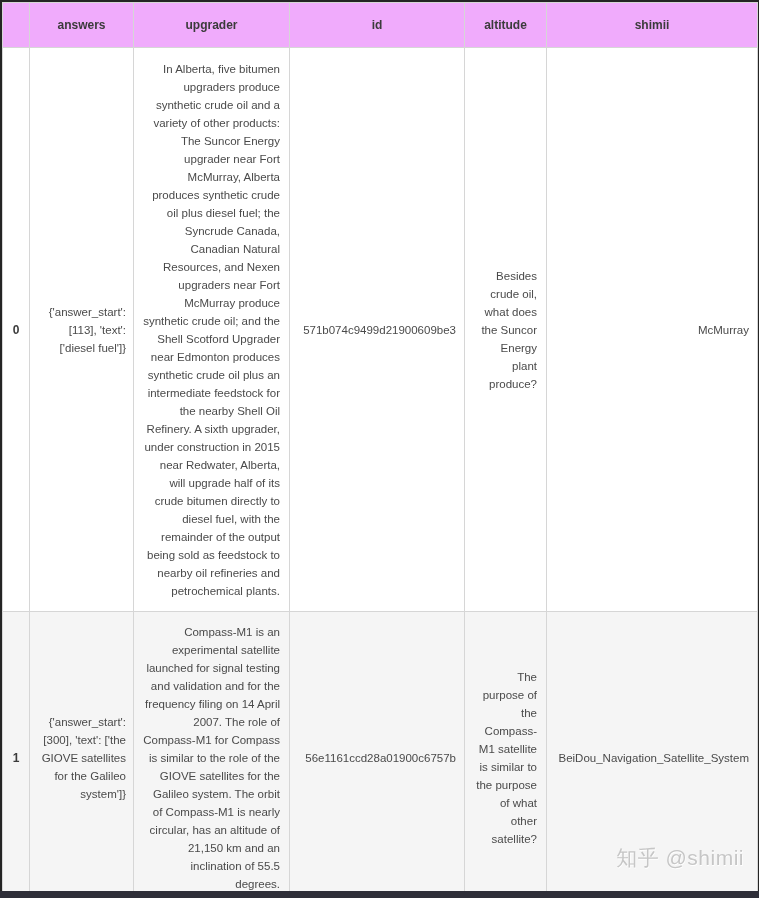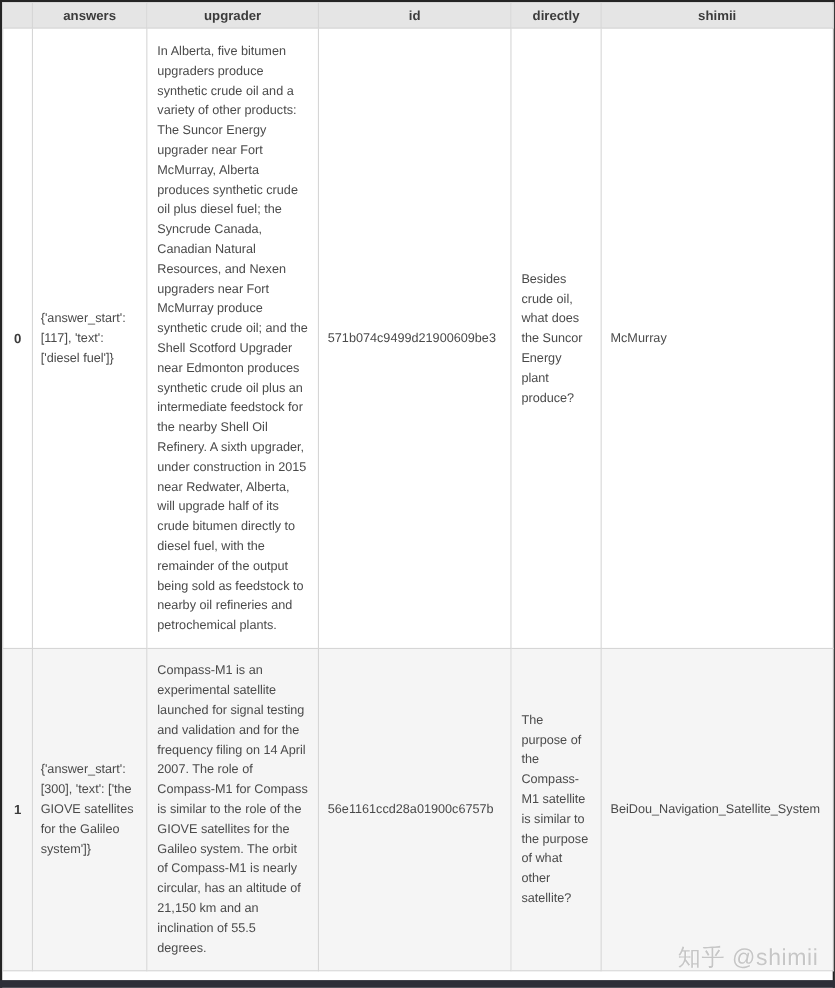--- a/index.html
+++ b/index.html
@@ -37,56 +37,56 @@
   col.c-id       { width: 175px; }
   col.c-question { width: 82px;  }
   col.c-title    { width: 211px; }
   th, td {
     border: 1px solid #d6d6d6;
     vertical-align: middle;
     box-sizing: border-box;
   }
   thead th {
     height: 17px;
-    padding: 2px 6px;
+    padding: 13px 6px;
     text-align: center;
     font-weight: 600;
     font-size: 12px;
     color: #3b3b3b;
-    background: #e5e5e5;
+    background: #f0abfc;
   }
   tbody th.idx {
     text-align: center;
     font-weight: 600;
     font-size: 12px;
     color: #3b3b3b;
   }
   td {
     padding: 6px 9px;
-    text-align: left;
+    text-align: right;
     overflow-wrap: break-word;
   }
   td.cell-answers { padding: 6px 7px; }
   td.cell-id, td.cell-title {
     white-space: nowrap;
     overflow: hidden;
     padding: 6px 8px;
   }
   tr.row-0 { height: 564px; background: #ffffff; }
   tr.row-1 { height: 293px; background: #f5f5f5; }
   .bottom-bar {
     position: absolute;
     left: 0; right: 0; bottom: 0;
     height: 7px;
     background: #2e2e38;
   }
   .watermark {
     position: absolute;
     right: 15px;
-    bottom: 14px;
+    bottom: 26px;
     font-size: 21px;
     color: #c6c6c6;
     font-weight: 400;
     letter-spacing: 0.5px;
     text-shadow: 0.5px 0.5px 0 #ffffff;
     user-select: none;
   }
 </style>
 </head>
 <body>
@@ -100,28 +100,28 @@
       <col class="c-id">
       <col class="c-question">
       <col class="c-title">
     </colgroup>
     <thead>
       <tr>
         <th></th>
         <th>answers</th>
         <th>upgrader</th>
         <th>id</th>
-        <th>directly</th>
+        <th>altitude</th>
         <th>shimii</th>
       </tr>
     </thead>
     <tbody>
       <tr class="row-0">
         <th class="idx">0</th>
-        <td class="cell-answers">{'answer_start': [117], 'text': ['diesel fuel']}</td>
+        <td class="cell-answers">{'answer_start': [113], 'text': ['diesel fuel']}</td>
         <td class="cell-context">In Alberta, five bitumen upgraders produce synthetic crude oil and a variety of other products: The Suncor Energy upgrader near Fort McMurray, Alberta produces synthetic crude oil plus diesel fuel; the Syncrude Canada, Canadian Natural Resources, and Nexen upgraders near Fort McMurray produce synthetic crude oil; and the Shell Scotford Upgrader near Edmonton produces synthetic crude oil plus an intermediate feedstock for the nearby Shell Oil Refinery. A sixth upgrader, under construction in 2015 near Redwater, Alberta, will upgrade half of its crude bitumen directly to diesel fuel, with the remainder of the output being sold as feedstock to nearby oil refineries and petrochemical plants.</td>
         <td class="cell-id">571b074c9499d21900609be3</td>
         <td class="cell-question">Besides crude oil, what does the Suncor Energy plant produce?</td>
         <td class="cell-title">McMurray</td>
       </tr>
       <tr class="row-1">
         <th class="idx">1</th>
         <td class="cell-answers">{'answer_start': [300], 'text': ['the GIOVE satellites for the Galileo system']}</td>
         <td class="cell-context">Compass-M1 is an experimental satellite launched for signal testing and validation and for the frequency filing on 14 April 2007. The role of Compass-M1 for Compass is similar to the role of the GIOVE satellites for the Galileo system. The orbit of Compass-M1 is nearly circular, has an altitude of 21,150 km and an inclination of 55.5 degrees.</td>
         <td class="cell-id">56e1161ccd28a01900c6757b</td>

